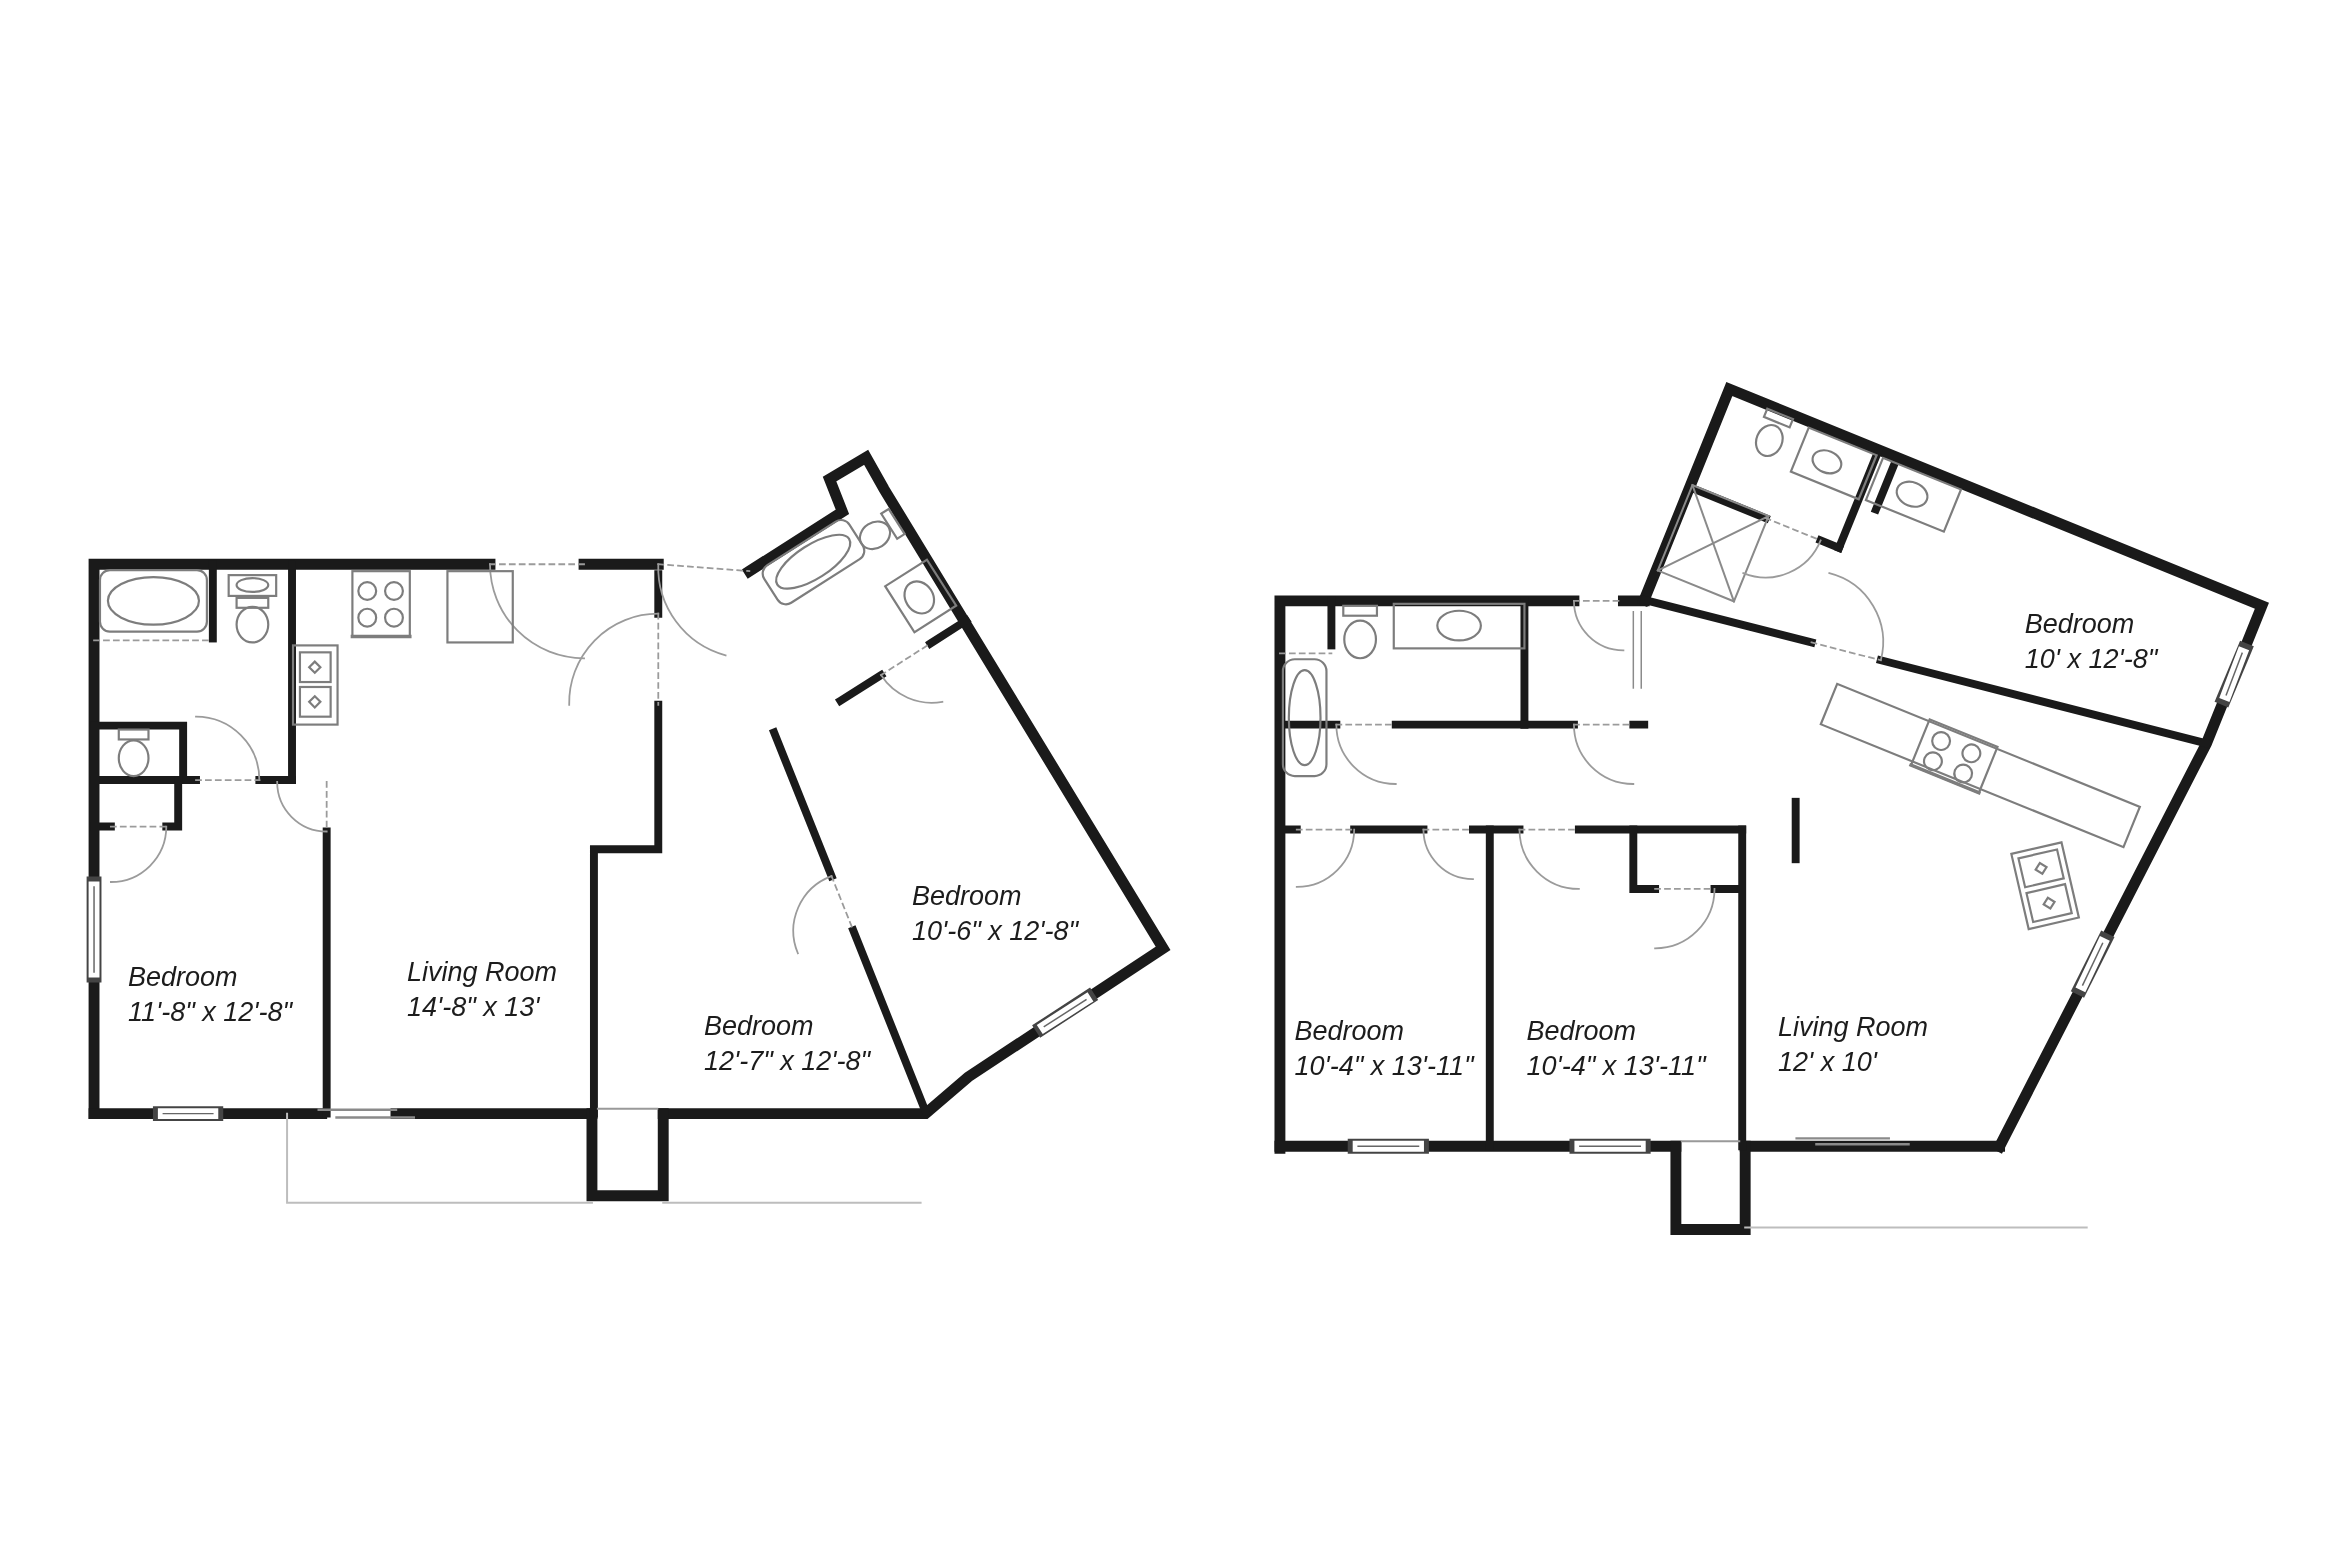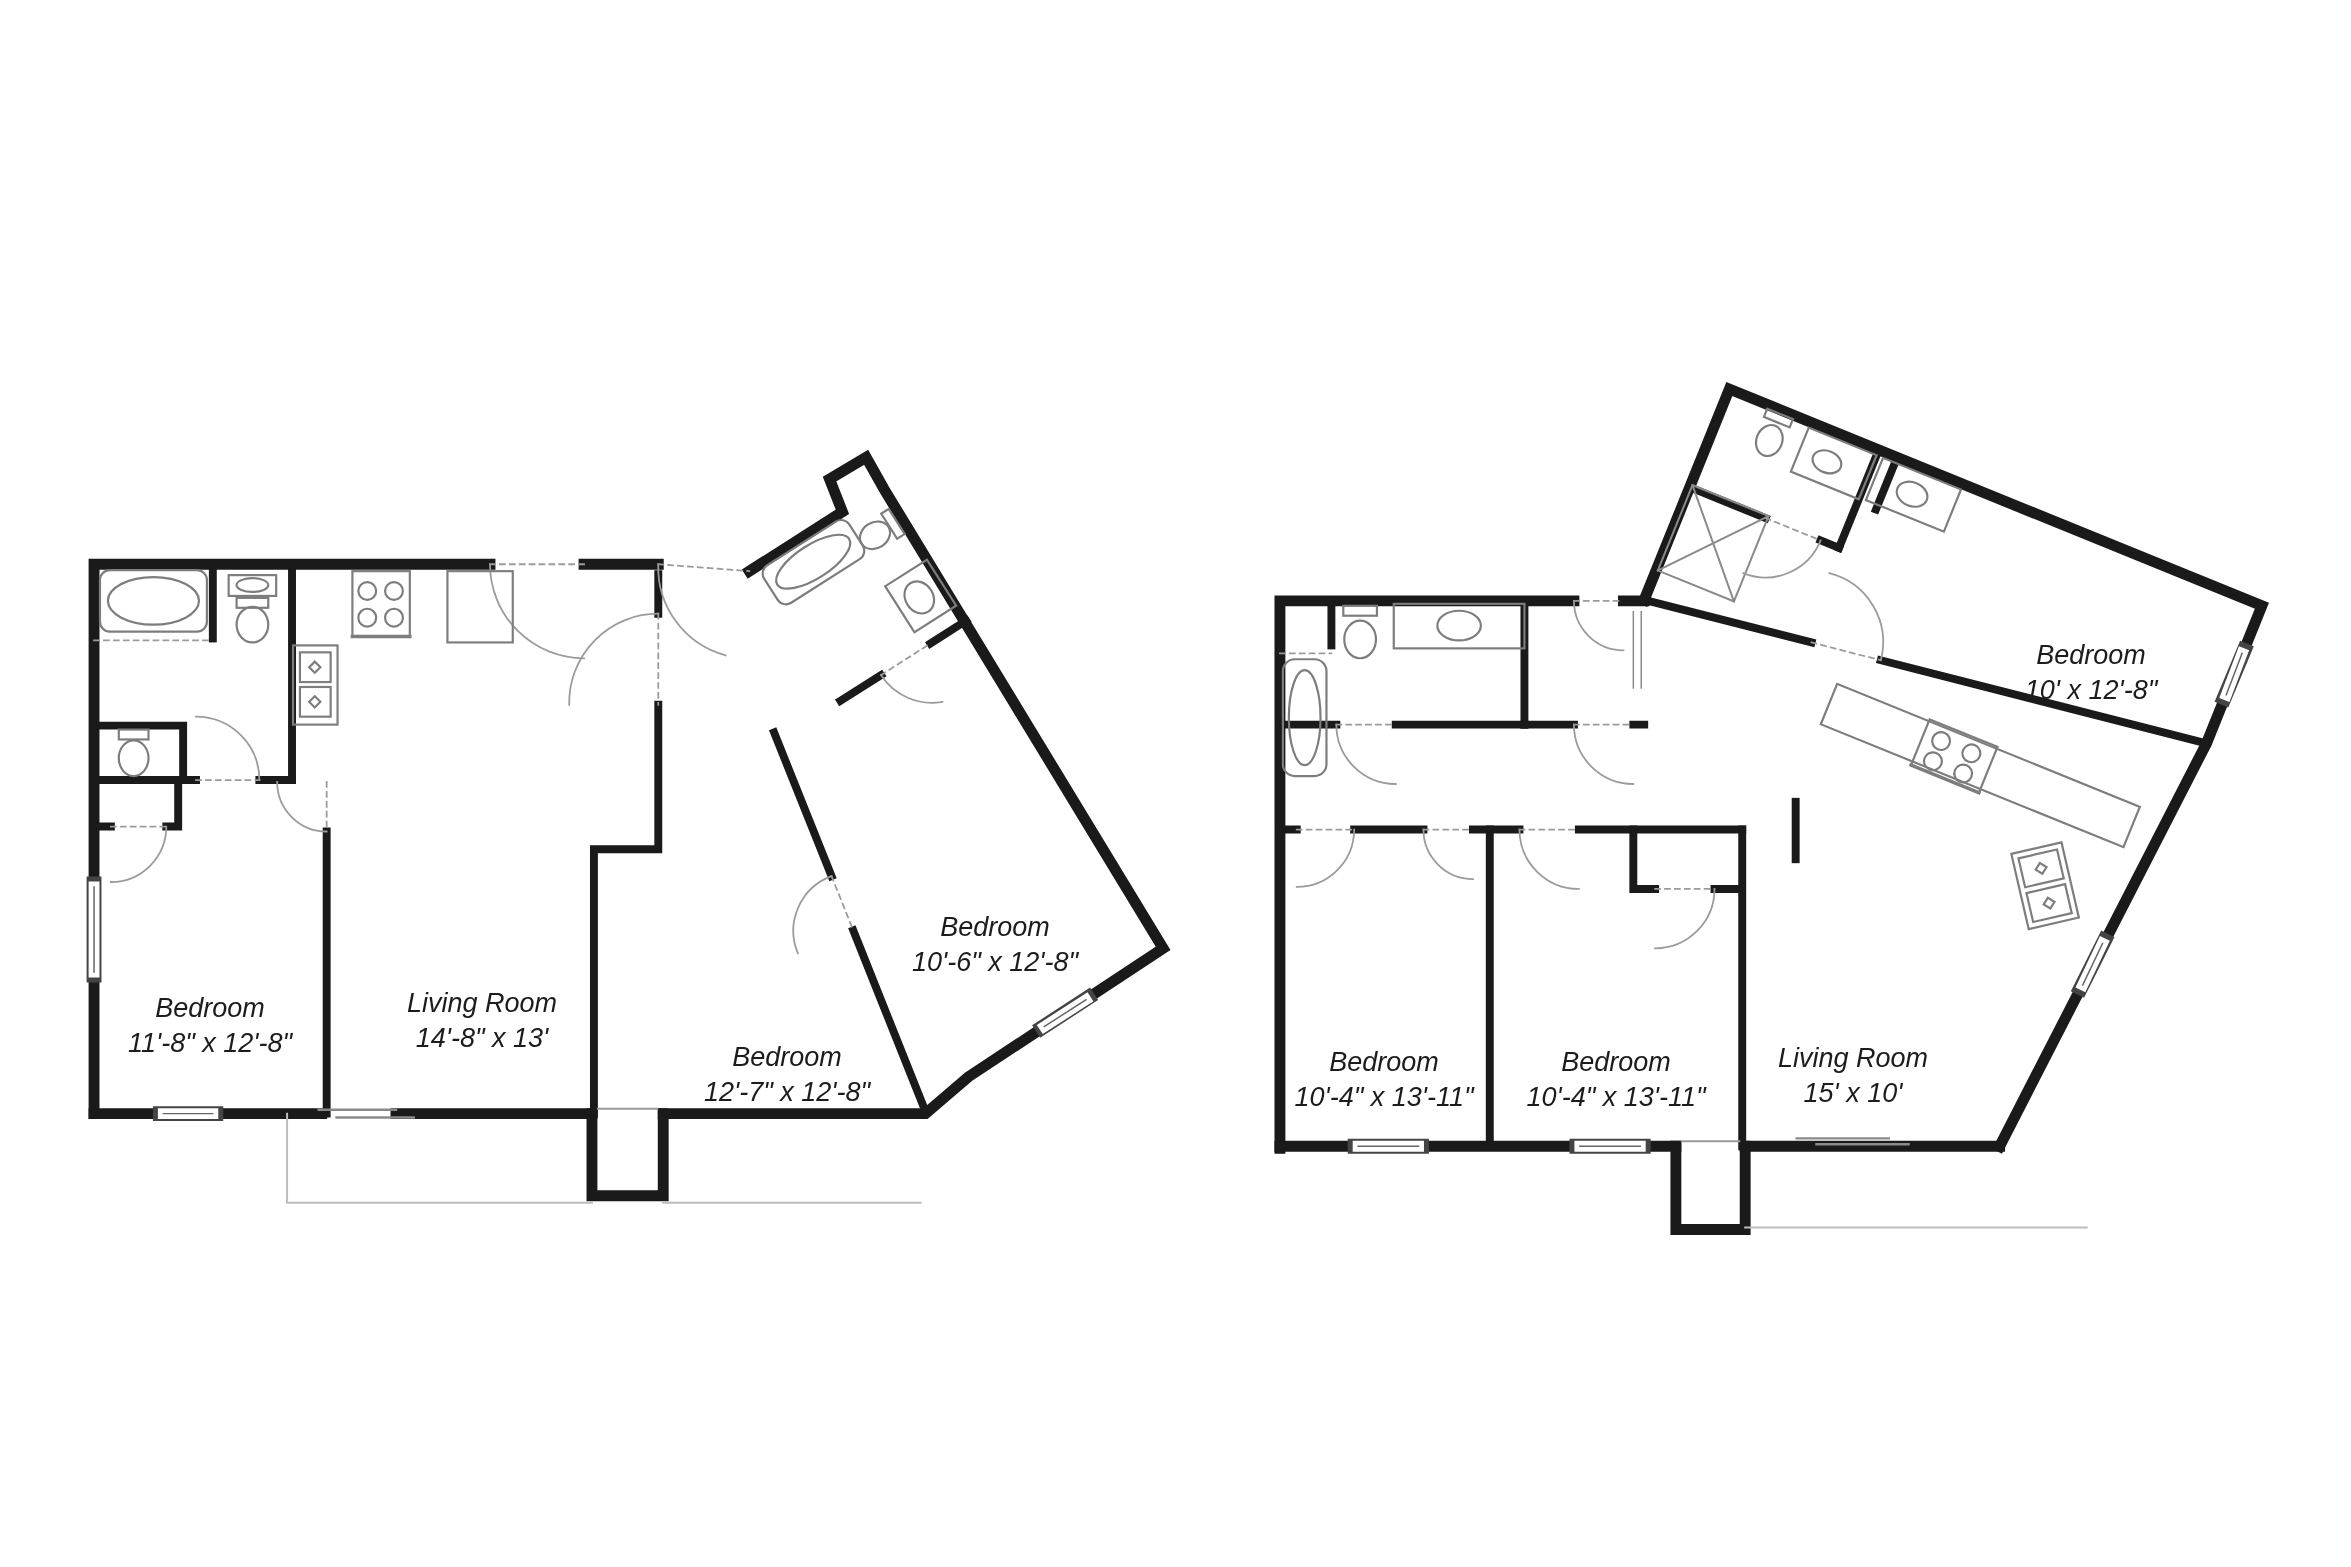--- a/index.html
+++ b/index.html
@@ -15,27 +15,26 @@
     position:absolute;left:79px;top:71px;
     color:#161616;
     font-style:italic;
     line-height:1.18;
   }
   .title-line1{font-size:56px;letter-spacing:1px;white-space:nowrap;}
   .title-line2{font-size:53px;letter-spacing:1px;margin-left:38px;white-space:nowrap;}
   .room-label{
     position:absolute;
     transform:translate(-50%,-50%);
-    text-align:center;
+    text-align:left;
     font-style:italic;
     font-size:27px;
     line-height:1.3;
     color:#1c1c1c;
     white-space:nowrap;
-    margin-top:31px;
   }
   .room-label .dims{display:block;}
 </style>
 </head>
 <body>
 
 <div class="canvas">
 
   <div class="title-block">
   </div>
@@ -334,21 +333,21 @@
   <div class="room-label" style="left:1384px;top:1049px;">
     <span>Bedroom</span>
     <span class="dims">10'-4" x 13'-11"</span>
   </div>
   <div class="room-label" style="left:1616px;top:1049px;">
     <span>Bedroom</span>
     <span class="dims">10'-4" x 13'-11"</span>
   </div>
   <div class="room-label" style="left:1853px;top:1045px;">
     <span>Living Room</span>
-    <span class="dims">15' x 10'</span>
+    <span class="dims">12' x 10'</span>
   </div>
   <div class="room-label" style="left:2091px;top:642px;">
     <span>Bedroom</span>
     <span class="dims">10' x 12'-8"</span>
   </div>
 
 </div>
 
 
 </body></html>

